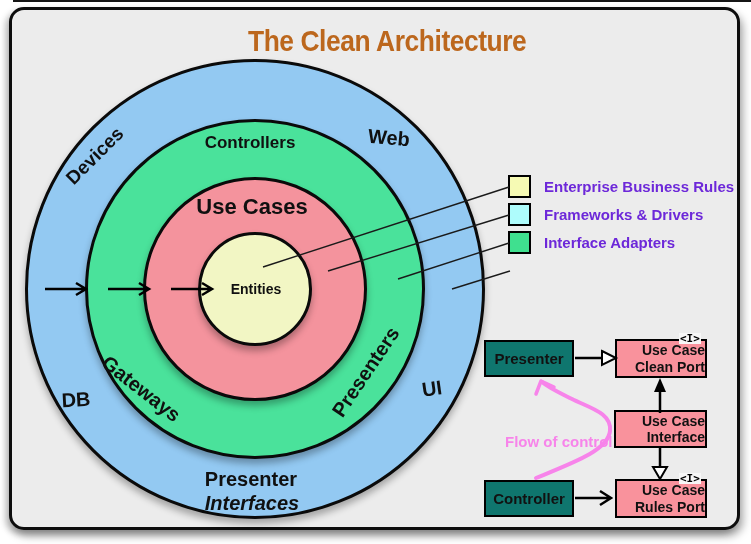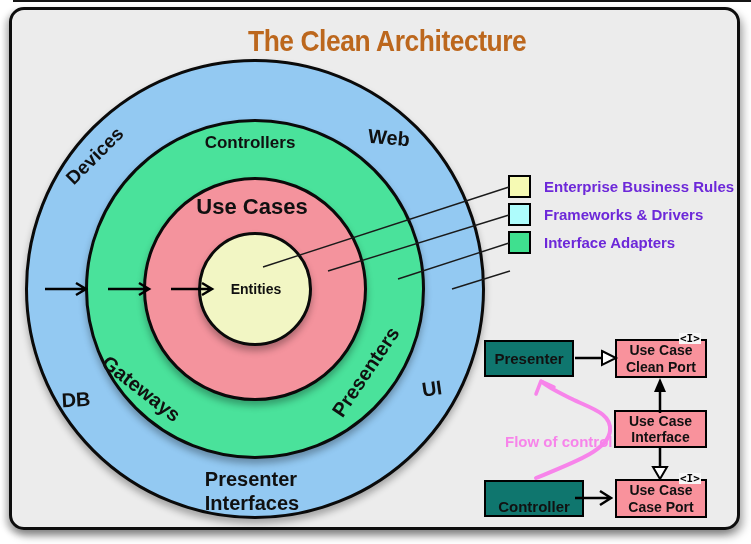--- a/index.html
+++ b/index.html
@@ -46,25 +46,25 @@
   .sw0{background:#f6fab4;} .sw1{background:#ff9fb6;} .sw2{background:#3fe08f;} .sw3{background:#aefcfc;}
   .legend-row .ltext{margin-left:13px;font-size:15px;font-weight:bold;color:#6d28d9;}
 
   
   .fbox{
     position:absolute;border:2.5px solid #000;box-sizing:border-box;
     display:flex;flex-direction:column;align-items:center;justify-content:center;
     font-weight:bold;color:#111;text-align:center;line-height:1.15;
   }
   .fgreen{background:#0f766e;font-size:15px;}
-  .fpink{background:#f9929c;font-size:14px;}
+  .fpink{background:#f9929c;font-size:14px;align-items:flex-end;}
   .b-presenter {left:484px;top:340px;width:90px;height:37px;}
   .b-outport   {left:615px;top:339px;width:92px;height:39px;}
   .b-interactor{left:614px;top:410px;width:93px;height:38px;}
-  .b-controller{left:484px;top:480px;width:100px;height:37px;justify-content:flex-end;}
+  .b-controller{left:484px;top:480px;width:90px;height:37px;}
   .b-inport    {left:615px;top:479px;width:92px;height:39px;}
 
   .imarker{
     position:absolute;font-family:"DejaVu Sans Mono", monospace;
     font-size:11px;font-weight:bold;color:#000;background:#f7f7f7;
     padding:0 1px;line-height:11px;
   }
   .im-out{left:679px;top:333px;}
   .im-in {left:679px;top:473px;}
 
@@ -93,21 +93,21 @@
 <div class="rlabel" style="left:252px;top:207px;font-size:22px;">Use Cases</div>
 <div class="rlabel" style="left:256px;top:289px;font-size:14px;">Entities</div>
 <div class="rlabel" style="left:95px;top:156px;font-size:19px;transform:translate(-50%,-50%) rotate(-45deg);">Devices</div>
 <div class="rlabel" style="left:389px;top:138px;font-size:20px;transform:translate(-50%,-50%) rotate(5deg);">Web</div>
 <div class="rlabel" style="left:76px;top:400px;font-size:20px;transform:translate(-50%,-50%) rotate(-3deg);">DB</div>
 <div class="rlabel" style="left:432px;top:389px;font-size:20px;transform:translate(-50%,-50%) rotate(-8deg);">UI</div>
 <div class="rlabel" style="left:141px;top:389px;font-size:20px;transform:translate(-50%,-50%) rotate(38deg);">Gateways</div>
 <div class="rlabel" style="left:366px;top:372px;font-size:20px;transform:translate(-50%,-50%) rotate(-56deg);">Presenters</div>
 <div>
   <div class="rlabel" style="left:251px;top:479px;font-size:20px;">Presenter</div>
-  <div class="rlabel" style="left:252px;top:503px;font-size:20px;">Interfaces</div>
+  <div class="rlabel" style="left:252px;top:503px;font-size:20px;font-style:italic;">Interfaces</div>
 </div>
 
 <div class="legend">
   <div class="legend-row">
     <div class="swatch sw0"></div>
     <div class="ltext">Enterprise Business Rules</div>
   </div>
   <div class="legend-row">
     <div class="swatch sw3"></div>
     <div class="ltext">Frameworks &amp; Drivers</div>
@@ -127,21 +127,21 @@
 </div>
 <div class="fbox fpink b-interactor">
   <span>Use Case</span>
   <span>Interface</span>
 </div>
 <div class="fbox fgreen b-controller">
   <span>Controller</span>
 </div>
 <div class="fbox fpink b-inport">
   <span>Use Case</span>
-  <span>Case Port</span>
+  <span>Rules Port</span>
 </div>
 
 <div class="imarker im-out">&lt;I&gt;</div>
 <div class="imarker im-in">&lt;I&gt;</div>
 
 <div class="flowlabel">Flow of control</div>
 
 <svg class="overlay" width="751" height="544" viewBox="0 0 751 544">
 
   <g stroke="#000" stroke-width="2.5" fill="none">

